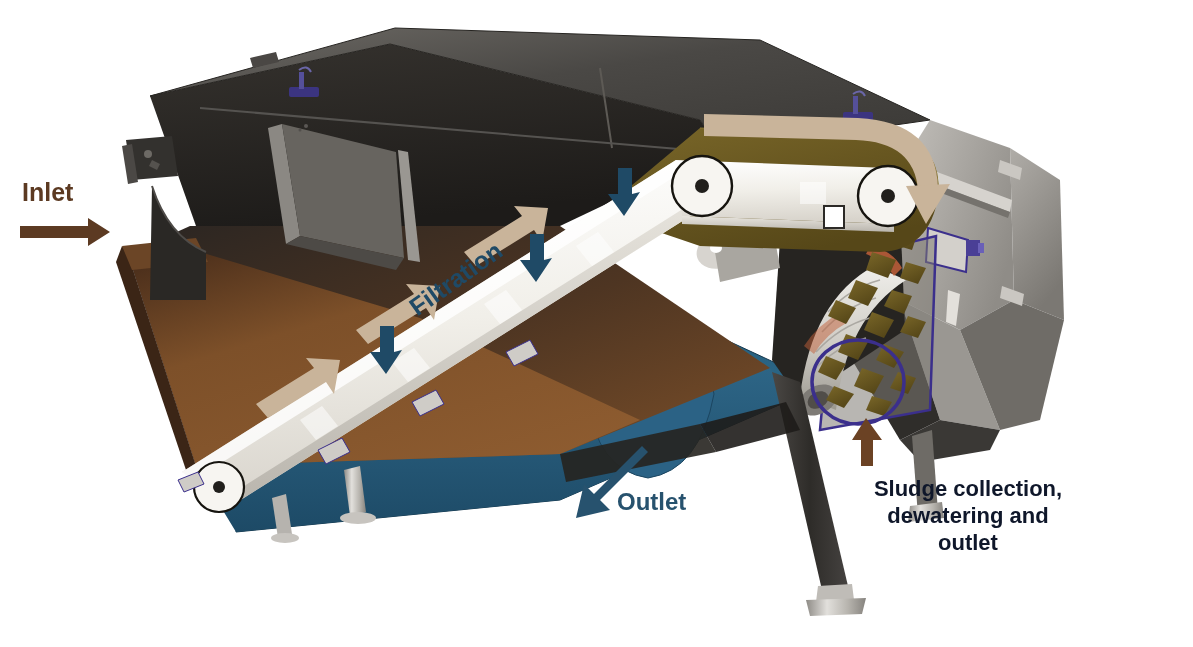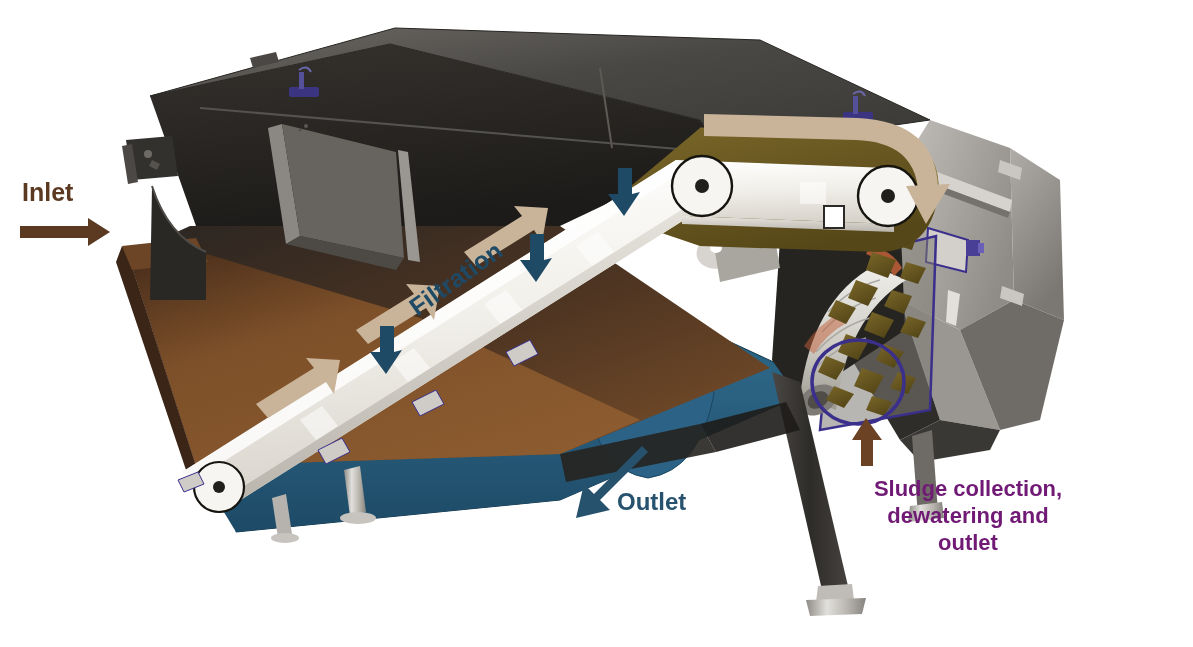--- a/index.html
+++ b/index.html
@@ -7,21 +7,21 @@
        font-family:"Liberation Sans",sans-serif;}
   #stage{position:relative;width:1193px;height:647px;background:#ffffff;border-radius:23px;}
   #art{position:absolute;left:0;top:0;}
 
   .lbl{position:absolute;font-weight:bold;white-space:pre;}
   #inlet-label{left:22px;top:178px;font-size:25px;color:#5C3A22;}
   #thickening-label{left:738px;top:172px;font-size:25px;color:#4a2f1c;}
   #filtration-label{left:404px;top:298px;font-size:25px;color:#1f4a66;
       transform:rotate(-35.5deg);transform-origin:left top;}
   #outlet-label{left:617px;top:488px;font-size:24px;color:#27526e;}
-  #sludge-label{left:862px;top:476px;font-size:22px;color:#701a75;
+  #sludge-label{left:862px;top:476px;font-size:22px;color:#0f172a;
       text-align:center;line-height:1.22;width:212px;}
 </style>
 </head>
 <body>
 
 <div id="stage">
 
   <svg id="art" width="1193" height="647" viewBox="0 0 1193 647">
     <defs>
       <linearGradient id="gTopLid" x1="0" y1="0" x2="1" y2="1">

